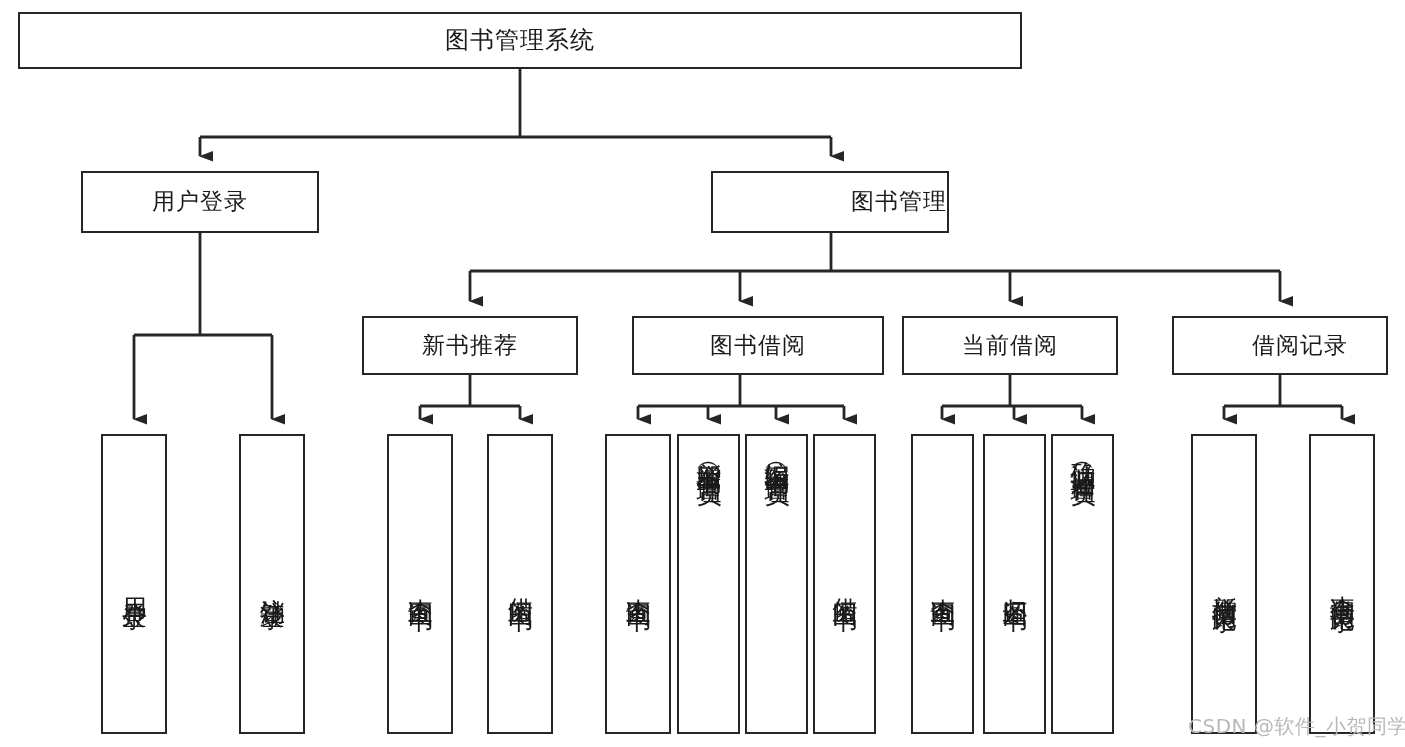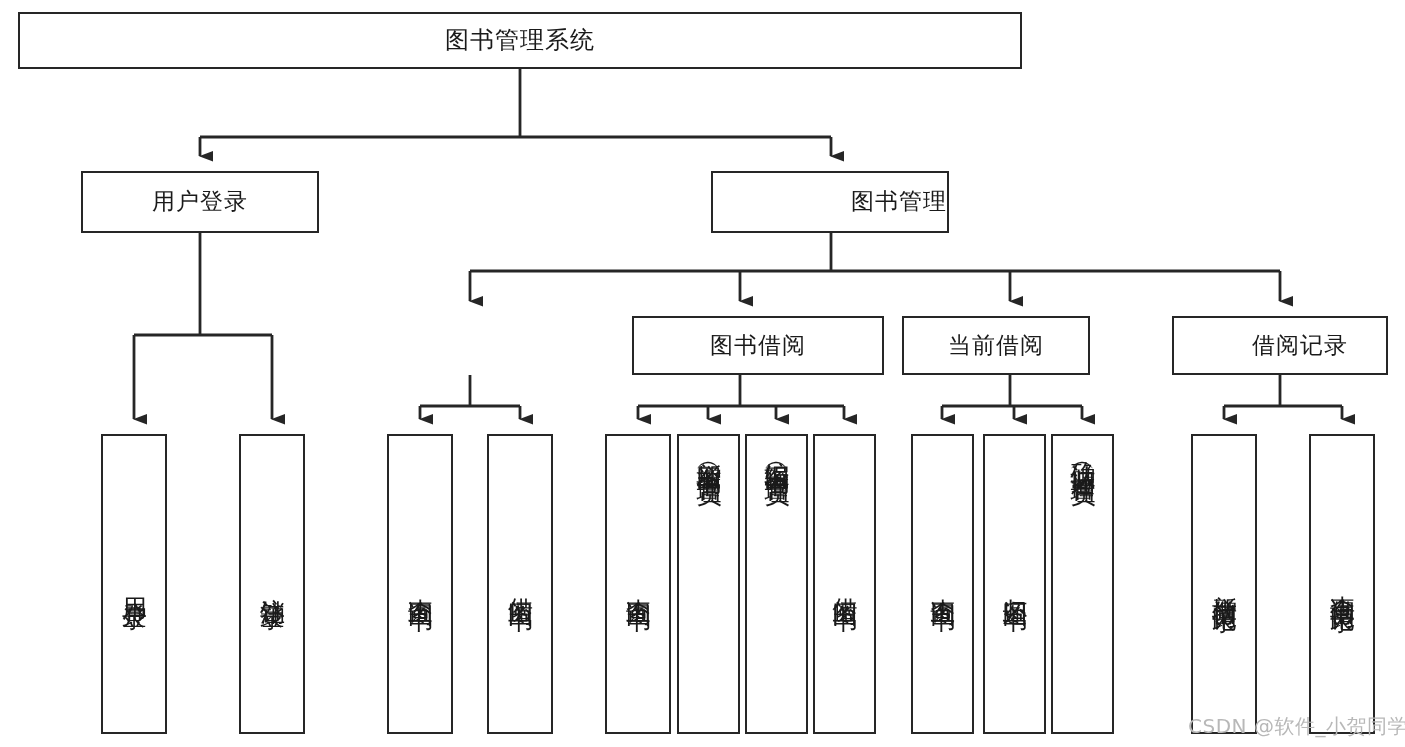--- a/index.html
+++ b/index.html
@@ -140,24 +140,27 @@
     <span class="node-label">图书管理系统</span>
   </div>
 
   <div class="node horiz" style="left:81px; top:171px; width:238px; height:62px;">
     <span class="node-label">用户登录</span>
   </div>
   <div class="node horiz" style="left:711px; top:171px; width:238px; height:62px;justify-content:flex-end;">
     <span class="node-label">图书管理</span>
   </div>
 
+  <div class="node horiz" style="left:362px; top:316px; width:216px; height:59px;">
+    <span class="node-label">新书推荐</span>
+  </div>
   <div class="node horiz" style="left:632px; top:316px; width:252px; height:59px;">
     <span class="node-label">图书借阅</span>
   </div>
-  <div class="node horiz" style="left:902px; top:316px; width:188px; height:59px;">
+  <div class="node horiz" style="left:902px; top:316px; width:216px; height:59px;">
     <span class="node-label">当前借阅</span>
   </div>
   <div class="node horiz" style="left:1172px; top:316px; width:216px; height:59px;padding-left:40px;">
     <span class="node-label">借阅记录</span>
   </div>
 
   <div class="node vert v-mid" style="left:101px; top:434px; width:66px; height:300px;">
     <span class="node-label">用户登录</span>
   </div>
   <div class="node vert v-mid" style="left:239px; top:434px; width:66px; height:300px;">

